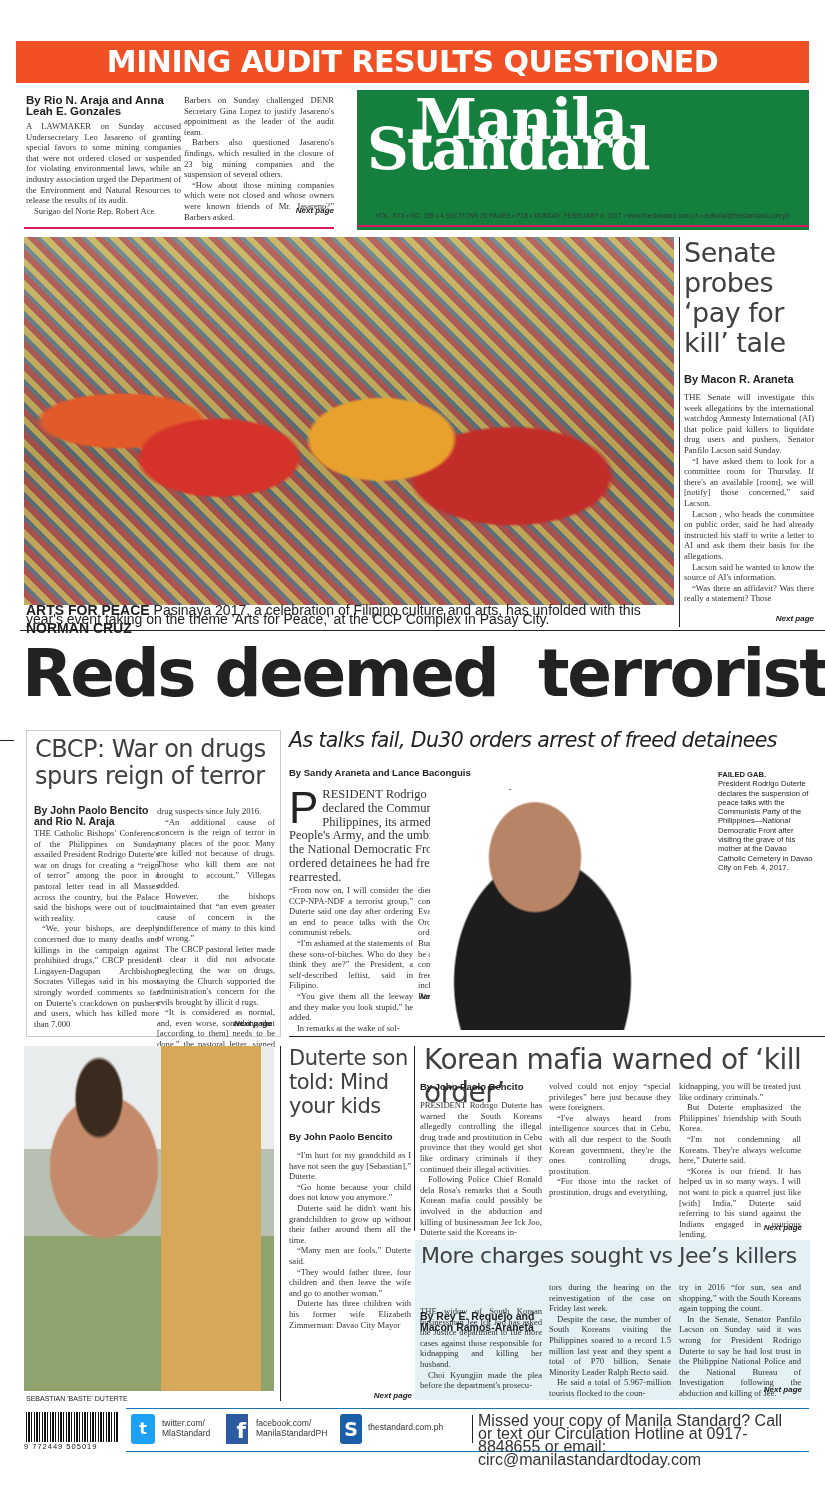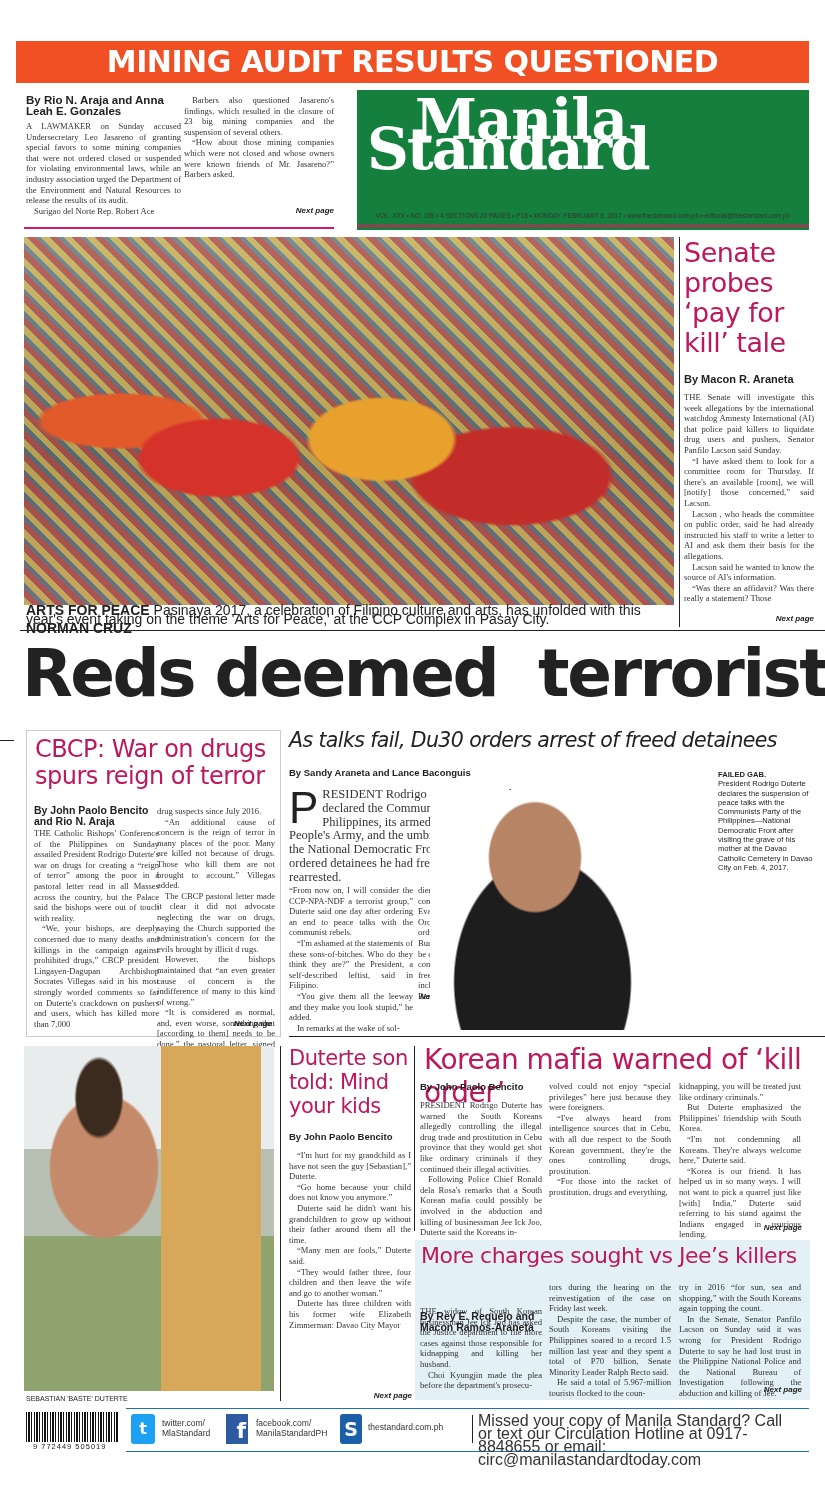--- a/index.html
+++ b/index.html
@@ -6,21 +6,21 @@
   html, body { width: 825px; height: 1485px; background: #fff; overflow: hidden; }
   body { position: relative; font-family: "Liberation Serif", serif; color: #222; }
   .abs { position: absolute; }
   .sans { font-family: "Liberation Sans", sans-serif; }
   .serif { font-family: "Liberation Serif", serif; }
   .body-text { font-family: "Liberation Serif", serif; font-size: 8.6px; line-height: 10.6px; text-align: justify; color: #333; }
   .body-text p { text-indent: 8px; }
   .body-text p.first { text-indent: 0; }
   .next { font-family: "Liberation Sans", sans-serif; font-style: italic; font-weight: bold; font-size: 8px; text-align: right; color: #222; }
   .byline { font-family: "Liberation Sans", sans-serif; font-weight: bold; color: #222; }
-  .hed { font-family: "DejaVu Sans", sans-serif; color: #be185d; letter-spacing: -0.5px; }
+  .hed { font-family: "DejaVu Sans", sans-serif; color: #404040; letter-spacing: -0.5px; }
 
   
   #banner { left: 16px; top: 41px; width: 793px; height: 42px; background: #f05023; color: #fff; font-family: "DejaVu Sans", sans-serif; font-weight: bold; font-size: 30px; text-align: center; line-height: 42px; letter-spacing: -0.5px; transform-origin: center; }
   #mast { left: 357px; top: 90px; width: 452px; height: 140px; background: #15803d; overflow: hidden; text-decoration: underline; }
   #mast .m1 { position: absolute; left: 58px; top: -4px; font-family: "DejaVu Serif", serif; font-weight: bold; color: #fff; font-size: 56px; letter-spacing: -1px; }
   #mast .m2 { position: absolute; left: 10px; top: 14px; font-family: "DejaVu Serif", serif; font-weight: bold; color: #fff; font-size: 58px; letter-spacing: -2px; line-height: 90px; }
   #folio { left: 357px; top: 212px; width: 452px; font-family: "Liberation Sans", sans-serif; font-size: 6.4px; color: #333; text-align: center; }
   .pinkline { height: 2px; background: #d81b60; }
 
   
@@ -54,20 +54,21 @@
 <body>
 
 <div id="banner" class="abs">MINING AUDIT RESULTS QUESTIONED</div>
 
 <div class="abs byline" style="left:26px;top:95px;width:160px;font-size:11.5px;line-height:11px;">By Rio N. Araja and Anna Leah E. Gonzales</div>
 <div class="abs body-text" style="left:26px;top:121px;width:155px;">
   <p class="first">A LAWMAKER on Sunday accused Undersecretary Leo Jasareno of granting special favors to some mining companies that were not ordered closed or suspended for violating environmental laws, while an industry association urged the Department of the Environment and Natural Resources to release the results of its audit.</p>
   <p>Surigao del Norte Rep. Robert Ace</p>
 </div>
 <div class="abs body-text" style="left:184px;top:95px;width:150px;">
+  <p class="first">Barbers on Sunday challenged DENR Secretary Gina Lopez to justify Jasareno's appointment as the leader of the audit team.</p>
   <p>Barbers also questioned Jasareno's findings, which resulted in the closure of 23 big mining companies and the suspension of several others.</p>
   <p>“How about those mining companies which were not closed and whose owners were known friends of Mr. Jasareno?” Barbers asked.</p>
 </div>
 <div class="abs next" style="left:280px;top:206px;width:54px;">Next page</div>
 <div class="abs pinkline" style="left:24px;top:227px;width:310px;"></div>
 
 <div id="mast" class="abs">
   <div class="m1">Manila</div>
   <div class="m2">Standard</div>
 </div>
@@ -102,22 +103,22 @@
 <div class="abs" style="left:26px;top:730px;width:255px;height:307px;border:1px solid #ccc;"></div>
 <div class="abs hed" style="left:35px;top:736px;width:245px;font-size:24px;line-height:27px;">CBCP: War on drugs spurs reign of terror</div>
 <div class="abs byline" style="left:34px;top:805px;width:125px;font-size:10.5px;line-height:10.5px;">By John Paolo Bencito and Rio N. Araja</div>
 <div class="abs body-text" style="left:34px;top:828px;width:125px;">
   <p class="first">THE Catholic Bishops' Conference of the Philippines on Sunday assailed President Rodrigo Duterte's war on drugs for creating a “reign of terror” among the poor in a pastoral letter read in all Masses across the country, but the Palace said the bishops were out of touch with reality.</p>
   <p>“We, your bishops, are deeply concerned due to many deaths and killings in the campaign against prohibited drugs,” CBCP president Lingayen-Dagupan Archbishop Socrates Villegas said in his most strongly worded comments so far on Duterte's crackdown on pushers and users, which has killed more than 7,000</p>
 </div>
 <div class="abs body-text" style="left:157px;top:806px;width:118px;">
   <p class="first">drug suspects since July 2016.</p>
   <p>“An additional cause of concern is the reign of terror in many places of the poor. Many are killed not because of drugs. Those who kill them are not brought to account,” Villegas added.</p>
+  <p>However, the bishops maintained that “an even greater cause of concern is the indifference of many to this kind of wrong.”</p>
   <p>The CBCP pastoral letter made it clear it did not advocate neglecting the war on drugs, saying the Church supported the administration's concern for the evils brought by illicit d rugs.</p>
-  <p>However, the bishops maintained that “an even greater cause of concern is the indifference of many to this kind of wrong.”</p>
   <p>“It is considered as normal, and, even worse, something that [according to them] needs to be done,” the pastoral letter, signed Jan. 30, read.</p>
 </div>
 <div class="abs next" style="left:220px;top:1019px;width:52px;">Next page</div>
 
 <div class="abs" style="left:289px;top:728px;width:530px;font-family:'DejaVu Sans',sans-serif;font-style:italic;font-size:20.5px;color:#222;letter-spacing:-0.6px;">As talks fail, Du30 orders arrest of freed detainees</div>
 <div class="abs byline" style="left:289px;top:767px;width:260px;font-size:9.5px;">By Sandy Araneta and Lance Baconguis</div>
 <div class="abs serif" style="left:289px;top:788px;width:240px;font-size:12.5px;line-height:13.8px;color:#333;">
   <span style="float:left;font-size:44px;line-height:38px;margin:1px 4px 0 0;font-family:'Liberation Sans',sans-serif;color:#222;">P</span>
   <span>RESIDENT Rodrigo Duterte on Sunday declared the Communist Party of the Philippines, its armed wing, the New People's Army, and the umbrella organization, the National Democratic Front as terrorists and ordered detainees he had freed for peace talks rearrested.</span>
 </div>
@@ -190,21 +191,21 @@
 <div class="abs body-text" style="left:679px;top:1282px;width:122px;">
   <p class="first">try in 2016 “for sun, sea and shopping,” with the South Koreans again topping the count.</p>
   <p>In the Senate, Senator Panfilo Lacson on Sunday said it was wrong for President Rodrigo Duterte to say he had lost trust in the Philippine National Police and the National Bureau of Investigation following the abduction and killing  of Jee.</p>
 </div>
 <div class="abs next" style="left:752px;top:1385px;width:50px;">Next page</div>
 
 <div class="abs" style="left:126px;top:1408px;width:683px;height:1px;background:#1b73b6;"></div>
 <div class="abs" style="left:126px;top:1451px;width:683px;height:1px;background:#1b73b6;"></div>
 
 <div class="abs" style="left:26px;top:1412px;width:92px;height:30px;background:repeating-linear-gradient(90deg,#111 0 1px,#fff 1px 2px,#111 2px 4px,#fff 4px 5px,#111 5px 6px,#fff 6px 8px);"></div>
-<div class="abs sans" style="left:24px;top:1442px;width:100px;font-size:7.5px;letter-spacing:1px;color:#222;margin-left:9px;">9 772449 505019</div>
+<div class="abs sans" style="left:24px;top:1442px;width:100px;font-size:7.5px;letter-spacing:1px;color:#222;">9 772449 505019</div>
 
 <div class="abs" style="left:131px;top:1412px;width:90px;height:34px;">
   <div style="position:absolute;left:0;top:2px;width:24px;height:30px;background:#1da1f2;border-radius:3px;color:#fff;font-family:'DejaVu Sans',sans-serif;font-size:16px;font-weight:bold;text-align:center;line-height:30px;">t</div>
   <div class="sans" style="position:absolute;left:31px;top:6px;font-size:8.5px;line-height:10px;color:#333;">
     <span>twitter.com/</span><br>
     <span>MlaStandard</span>
   </div>
 </div>
 <div class="abs" style="left:226px;top:1412px;width:110px;height:34px;">
   <div style="position:absolute;left:0;top:2px;width:22px;height:30px;background:#2d5aa0;color:#fff;font-family:'DejaVu Sans',sans-serif;font-size:22px;font-weight:bold;text-align:right;padding-right:2px;line-height:34px;">f</div>

